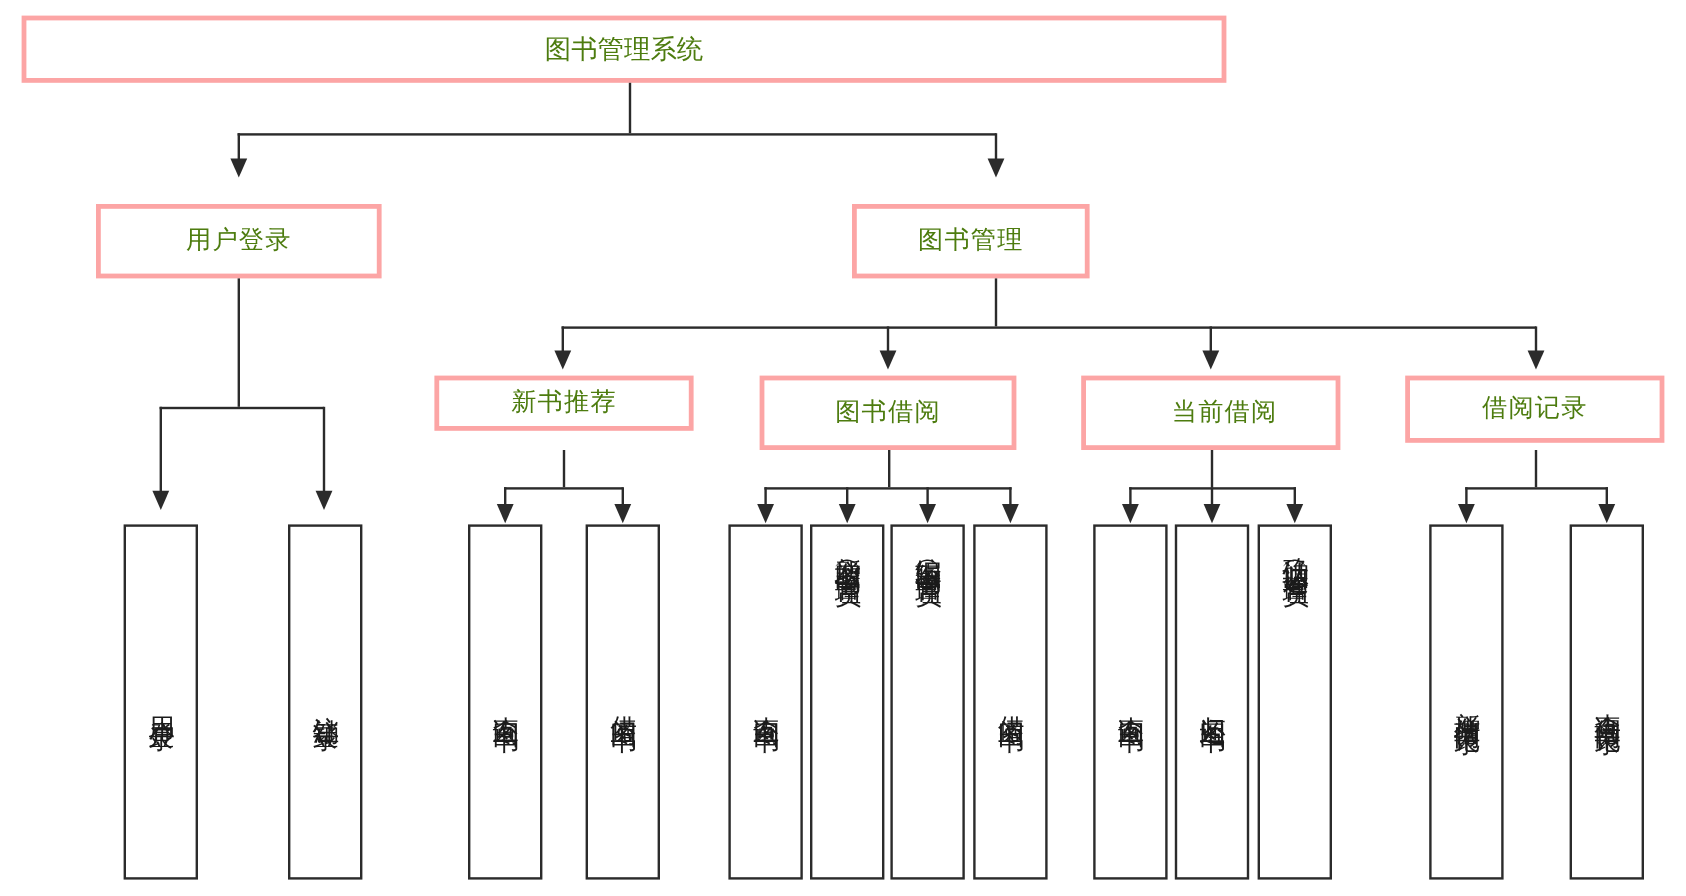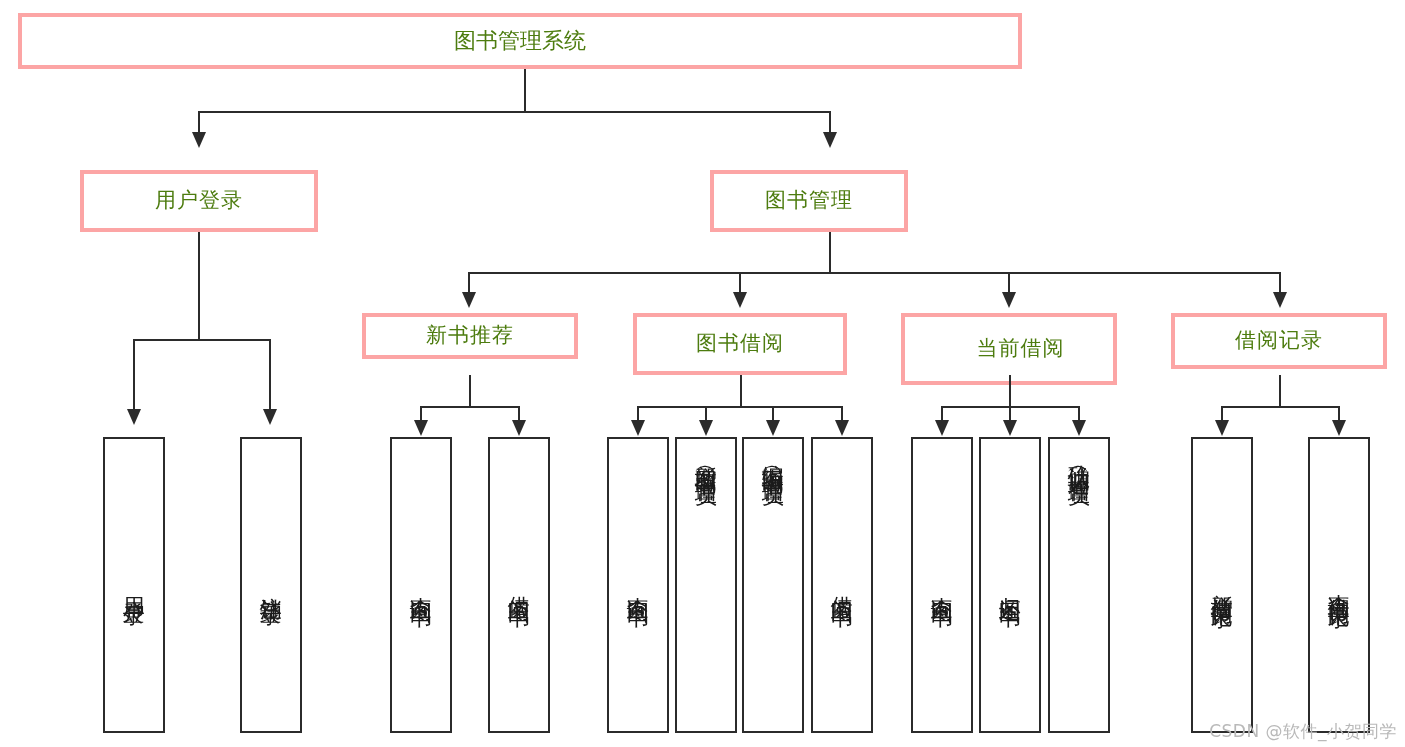--- a/index.html
+++ b/index.html
@@ -130,21 +130,21 @@
   <div class="arrow" style="left:733px;top:292px;"></div>
   <div class="arrow" style="left:1002px;top:292px;"></div>
   <div class="arrow" style="left:1273px;top:292px;"></div>
 
   <div class="node h" style="left:362px;top:313px;width:216px;height:46px;">
     <span>新书推荐</span>
   </div>
   <div class="node h" style="left:633px;top:313px;width:214px;height:62px;">
     <span>图书借阅</span>
   </div>
-  <div class="node h" style="left:901px;top:313px;width:216px;height:72px;padding-left:23px;">
+  <div class="node h" style="left:901px;top:313px;width:216px;height:62px;padding-left:23px;">
     <span>当前借阅</span>
   </div>
   <div class="node h" style="left:1171px;top:313px;width:216px;height:56px;">
     <span>借阅记录</span>
   </div>
 
   <div class="vline" style="left:469px;top:375px;height:31px;"></div>
   <div class="hline" style="left:420px;top:406px;width:99px;"></div>
   <div class="vline" style="left:420px;top:406px;height:16px;"></div>
   <div class="vline" style="left:518px;top:406px;height:16px;"></div>
@@ -215,15 +215,14 @@
     <span class="vtext">确认归还（管理员）</span>
   </div>
 
   <div class="leaf center" style="left:1191px;top:437px;width:62px;height:296px;">
     <span class="vtext">新增借阅记录</span>
   </div>
   <div class="leaf center" style="left:1308px;top:437px;width:62px;height:296px;">
     <span class="vtext">查询借阅记录</span>
   </div>
 
-  <div id="watermark">CSDN @软件_小贺同学</div>
 
 </div>
 
 </body></html>

